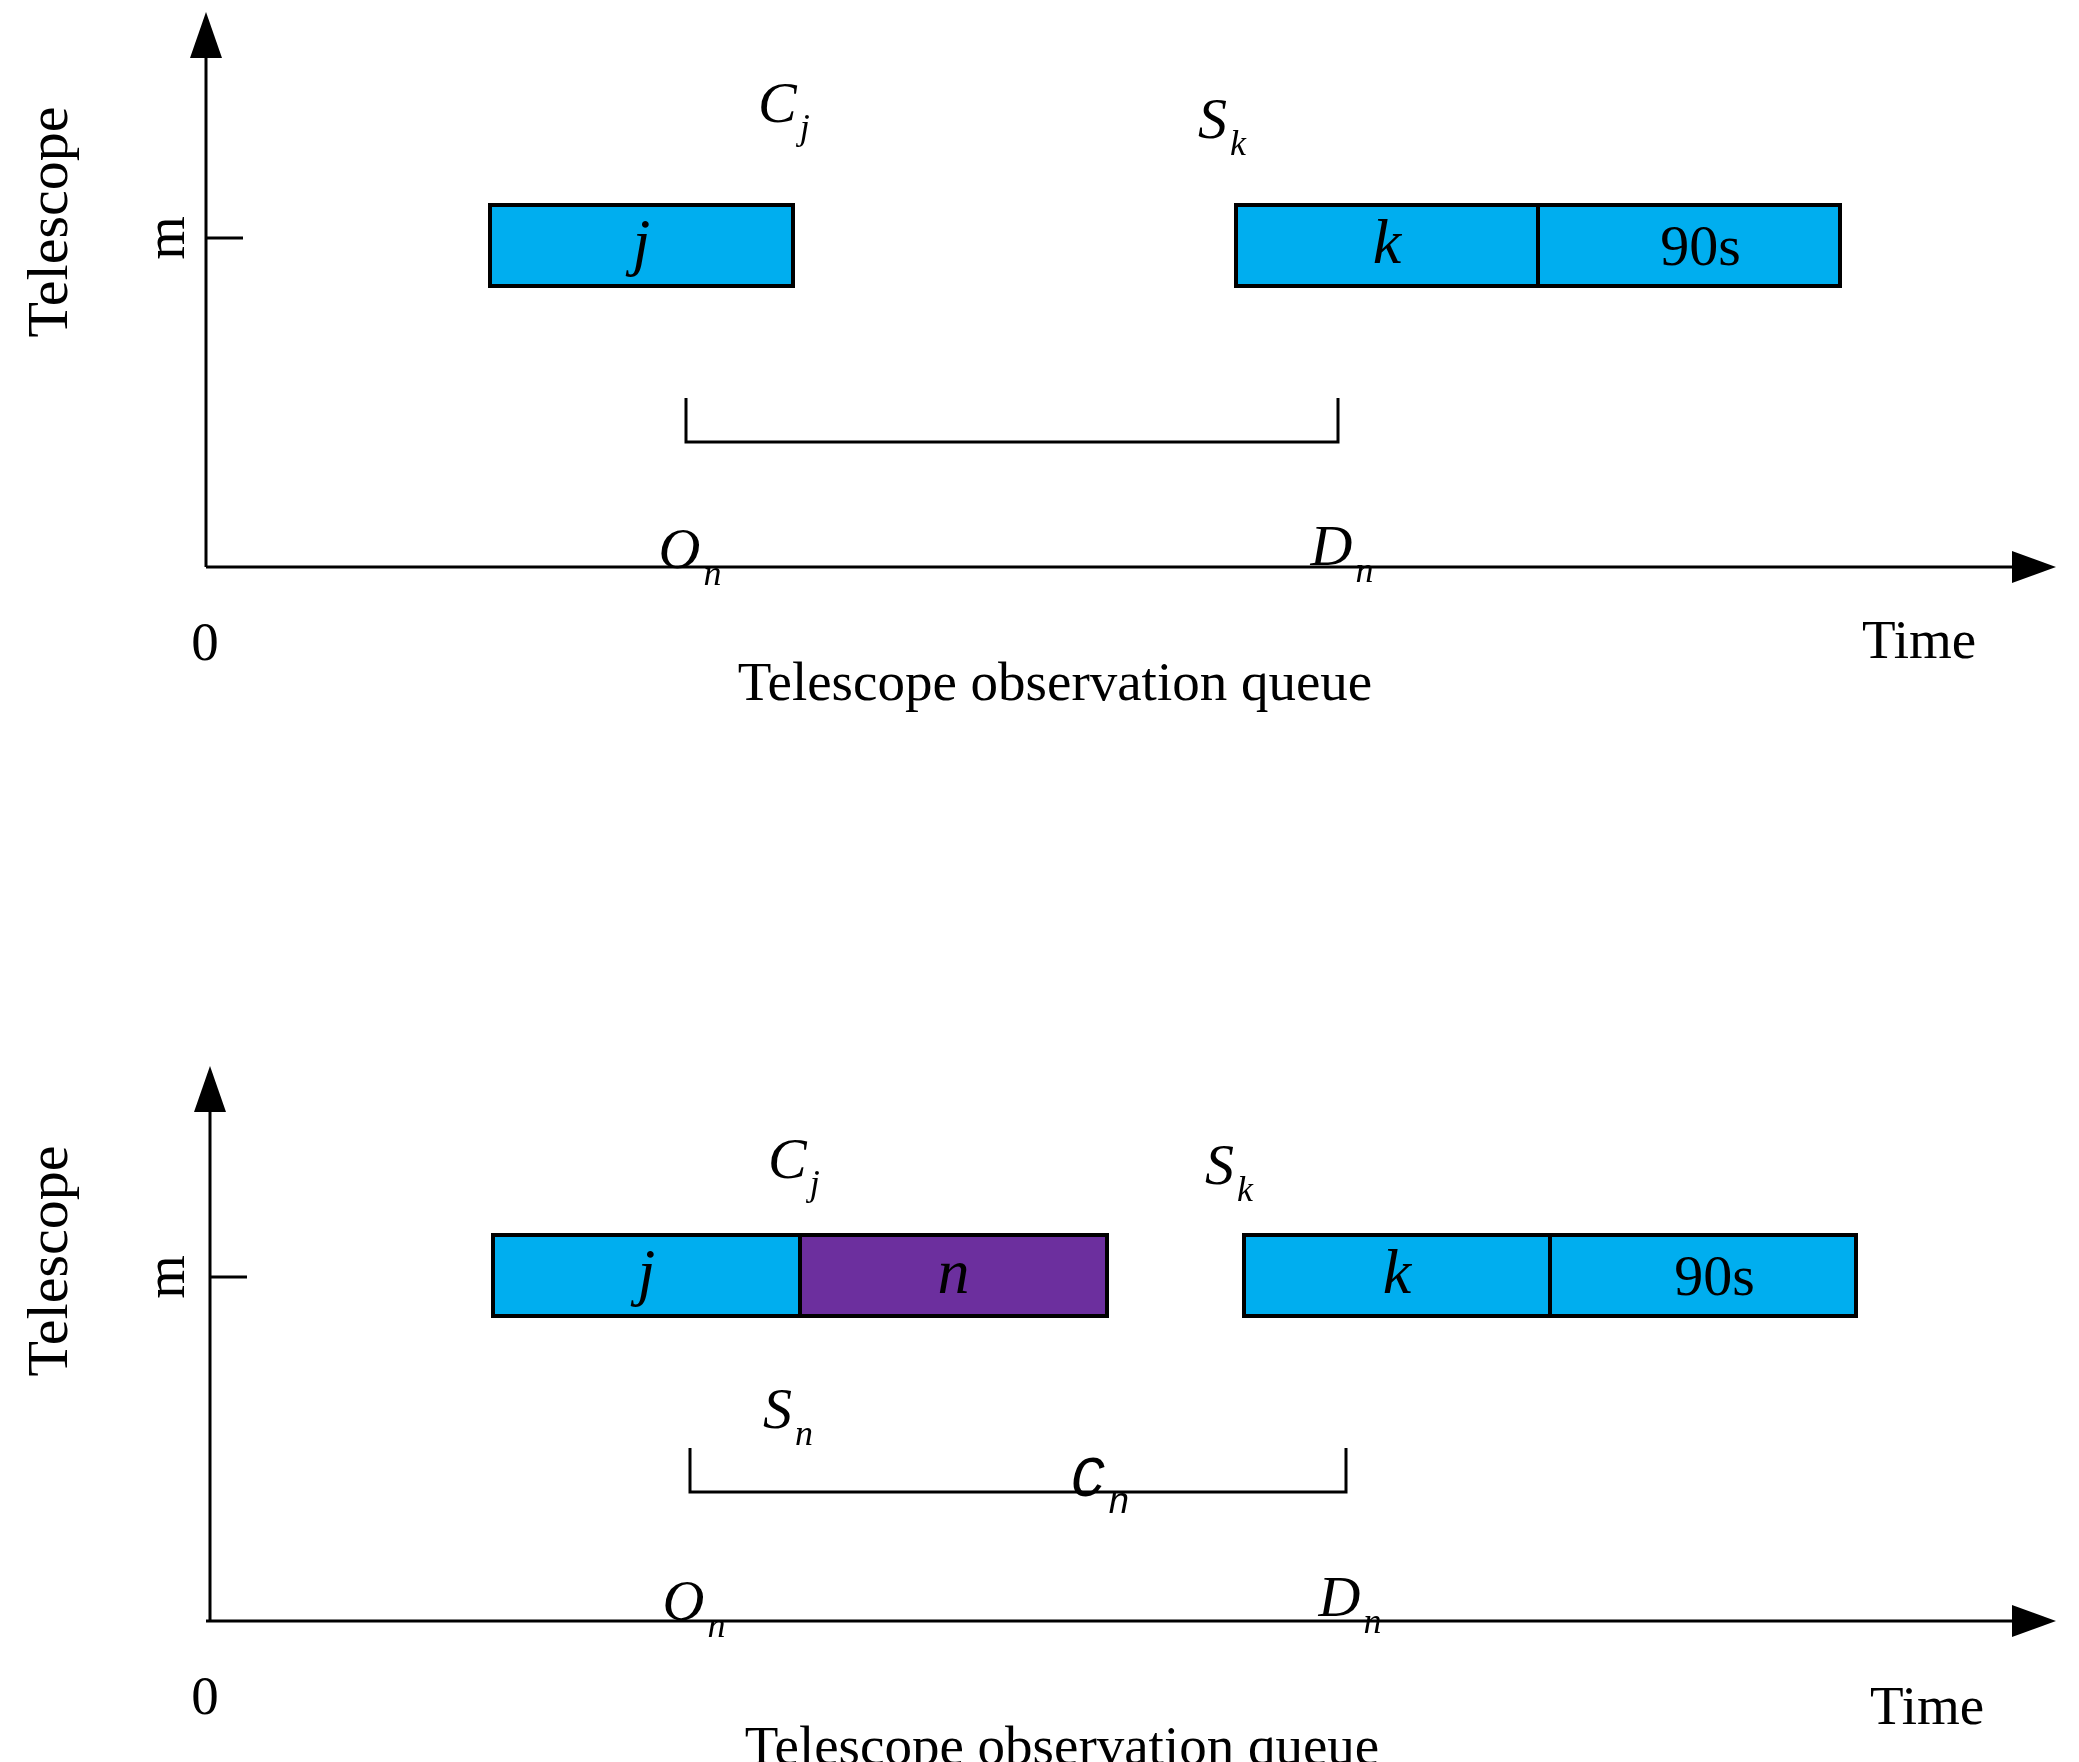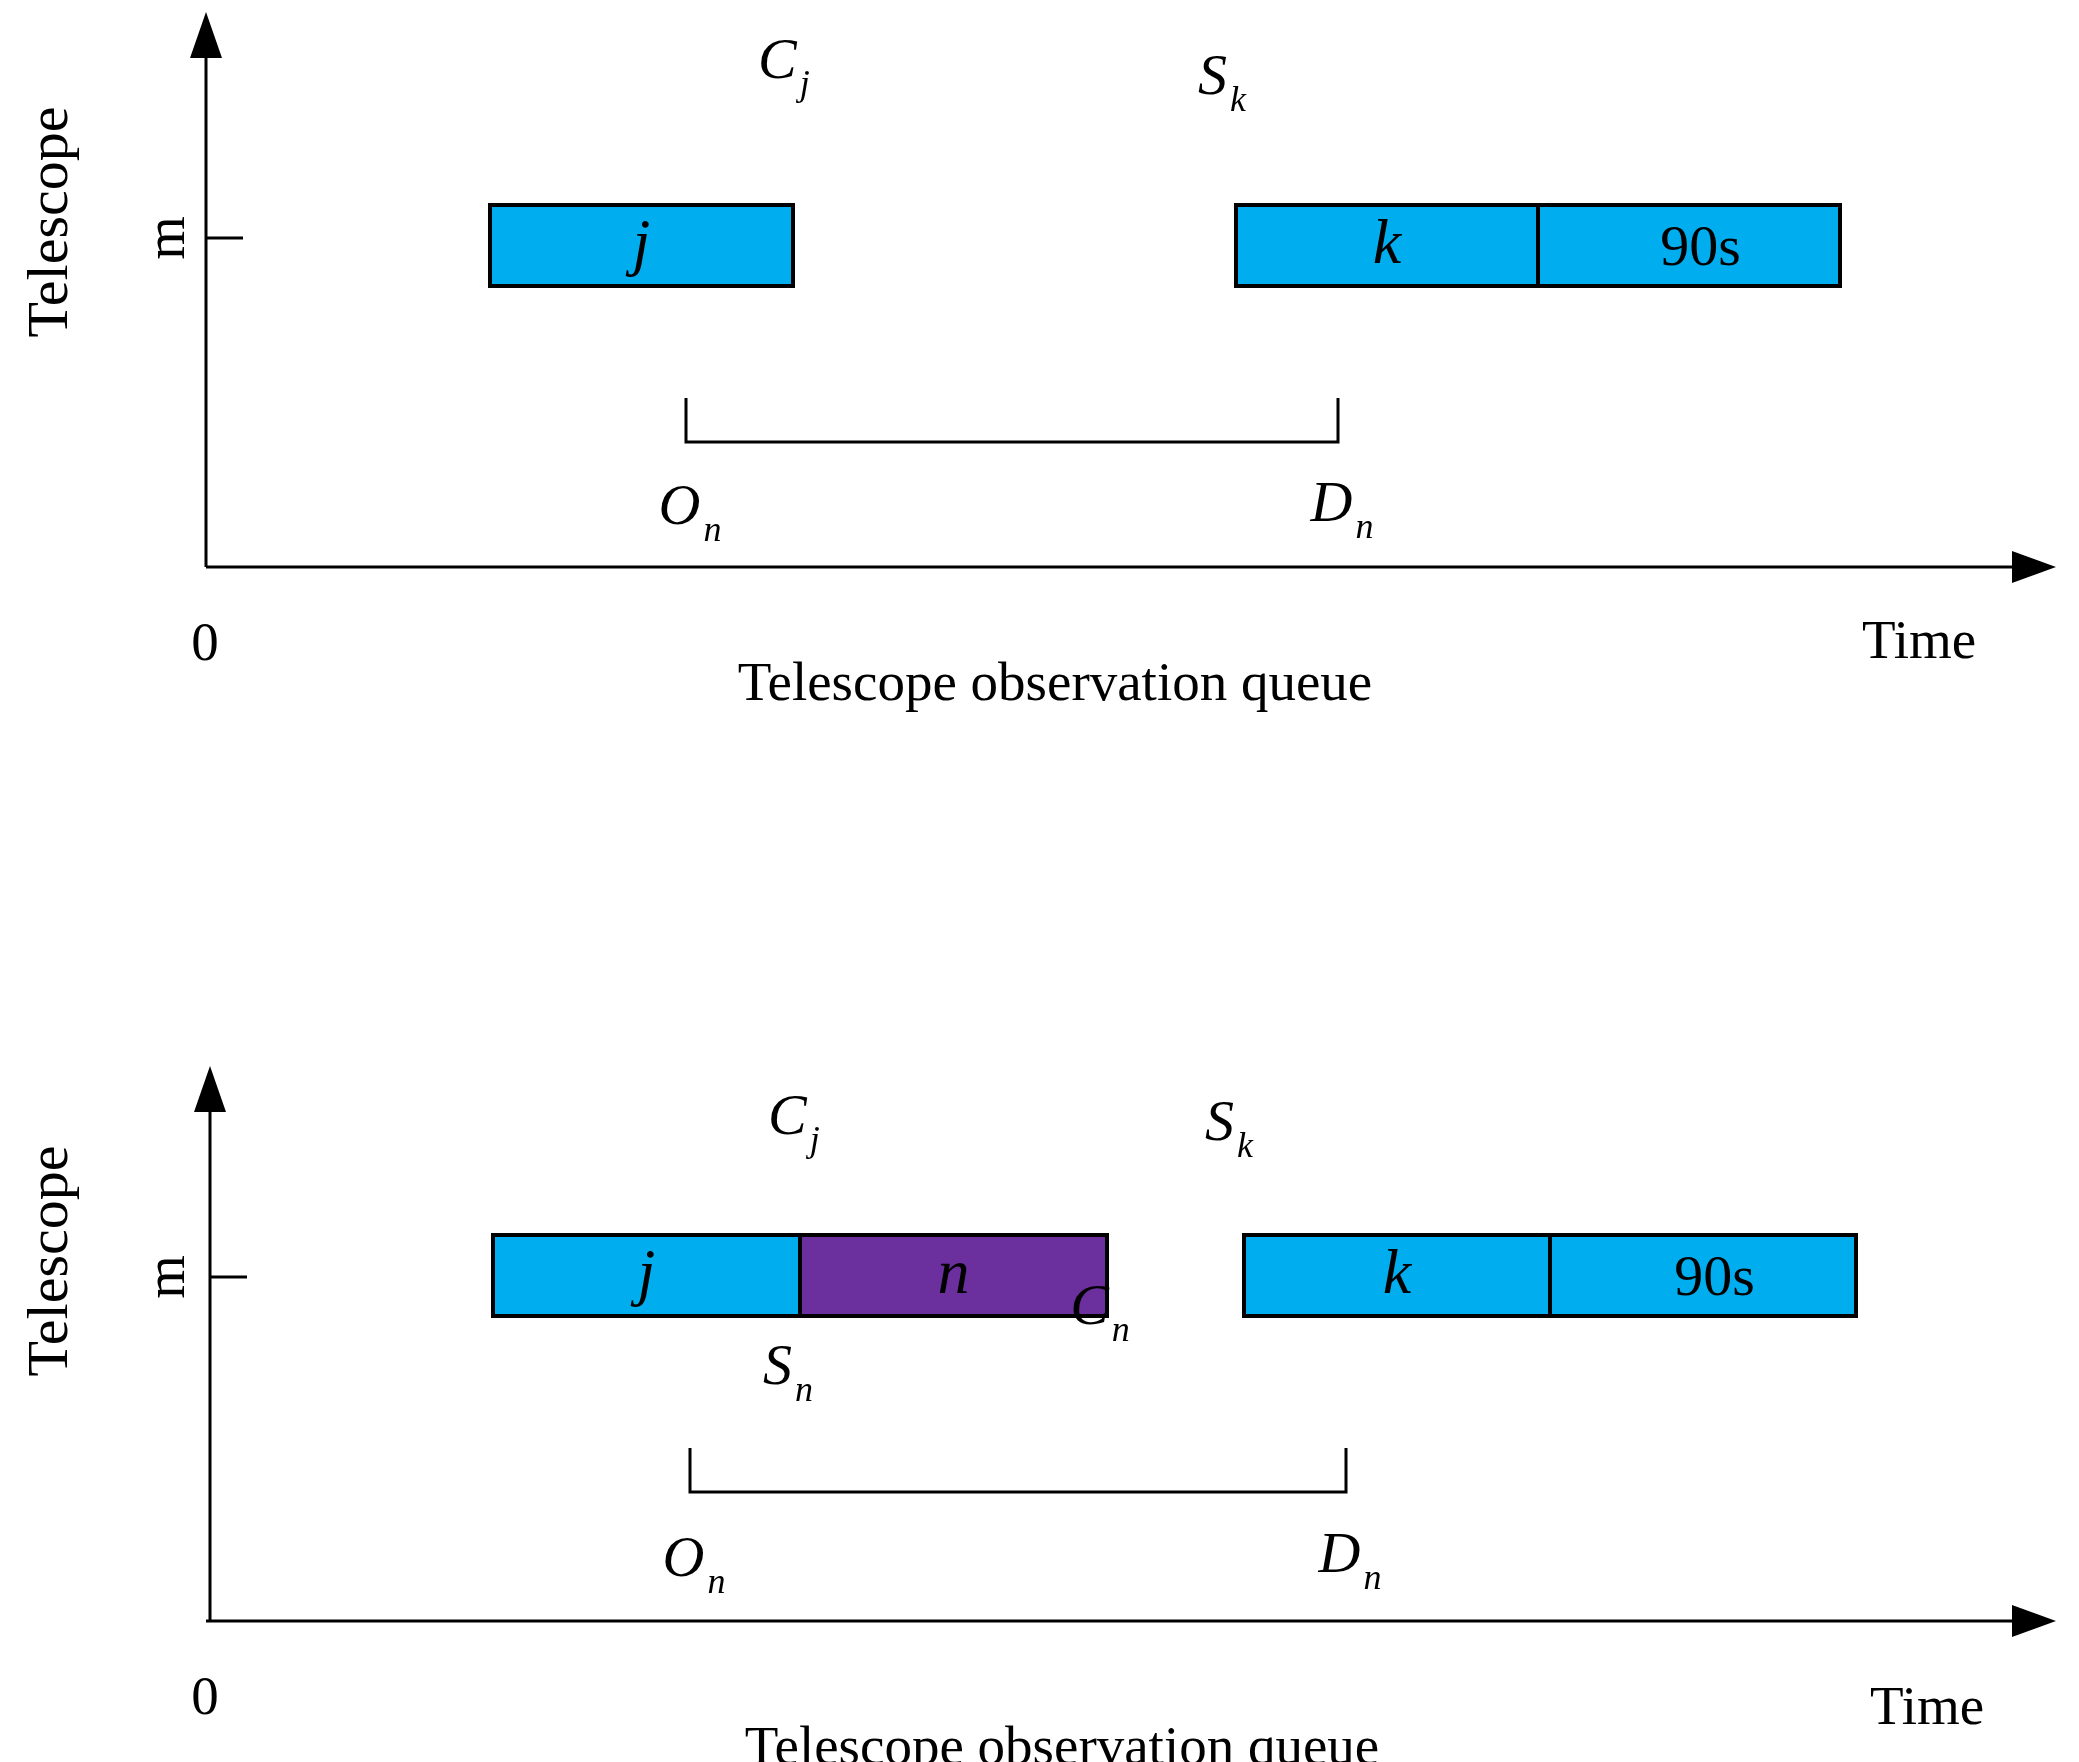--- a/index.html
+++ b/index.html
@@ -19,21 +19,21 @@
   .bar-cell {
     display:flex; align-items:center; justify-content:center;
     box-sizing:border-box; height:100%;
   }
   .cell-blue   { background:var(--bar-blue,#00AEEF); }
   .cell-purple { background:var(--bar-purple,#6C2F9E); }
   .bar-divider { width:4px; background:#000; height:100%; }
   .bar-label-italic  { font-style:italic; font-size:64px; line-height:1; padding-bottom:8px; }
   .bar-label-upright { font-style:normal; font-size:58px; line-height:1;margin-left:23px; }
 
-  .math-label { position:absolute; white-space:nowrap; line-height:1; }
+  .math-label { position:absolute; white-space:nowrap; line-height:1;margin-top:44px; }
   .math-label .mi  { font-style:italic; font-size:58px; }
   .math-label .msub{ font-style:italic; font-size:36px; position:relative; top:0.48em; margin-left:3px; }
   .centered { transform:translateX(-50%); }
 
   .plain-label { position:absolute; white-space:nowrap; font-size:55px; line-height:1; }
   .rot-label {
     position:absolute; white-space:nowrap; line-height:1;
     transform:translate(-50%,-50%) rotate(-90deg);
   }
   .telescope-label { font-size:58px; }
@@ -137,21 +137,21 @@
     </div>
 
     <div class="math-label" style="left:1205px; top:1092px;">
       <span class="mi">S</span><span class="msub">k</span>
     </div>
 
     <div class="math-label centered" style="left:788px; top:1336px;">
       <span class="mi">S</span><span class="msub">n</span>
     </div>
 
-    <div class="math-label centered" style="left:1100px; top:1276px;">
+    <div class="math-label centered" style="left:1100px; top:1408px;font-family:Liberation Mono, monospace;">
       <span class="mi">C</span><span class="msub">n</span>
     </div>
 
     <div class="math-label centered" style="left:694px; top:1528px;">
       <span class="mi">O</span><span class="msub">n</span>
     </div>
 
     <div class="math-label centered" style="left:1350px; top:1524px;">
       <span class="mi">D</span><span class="msub">n</span>
     </div>

